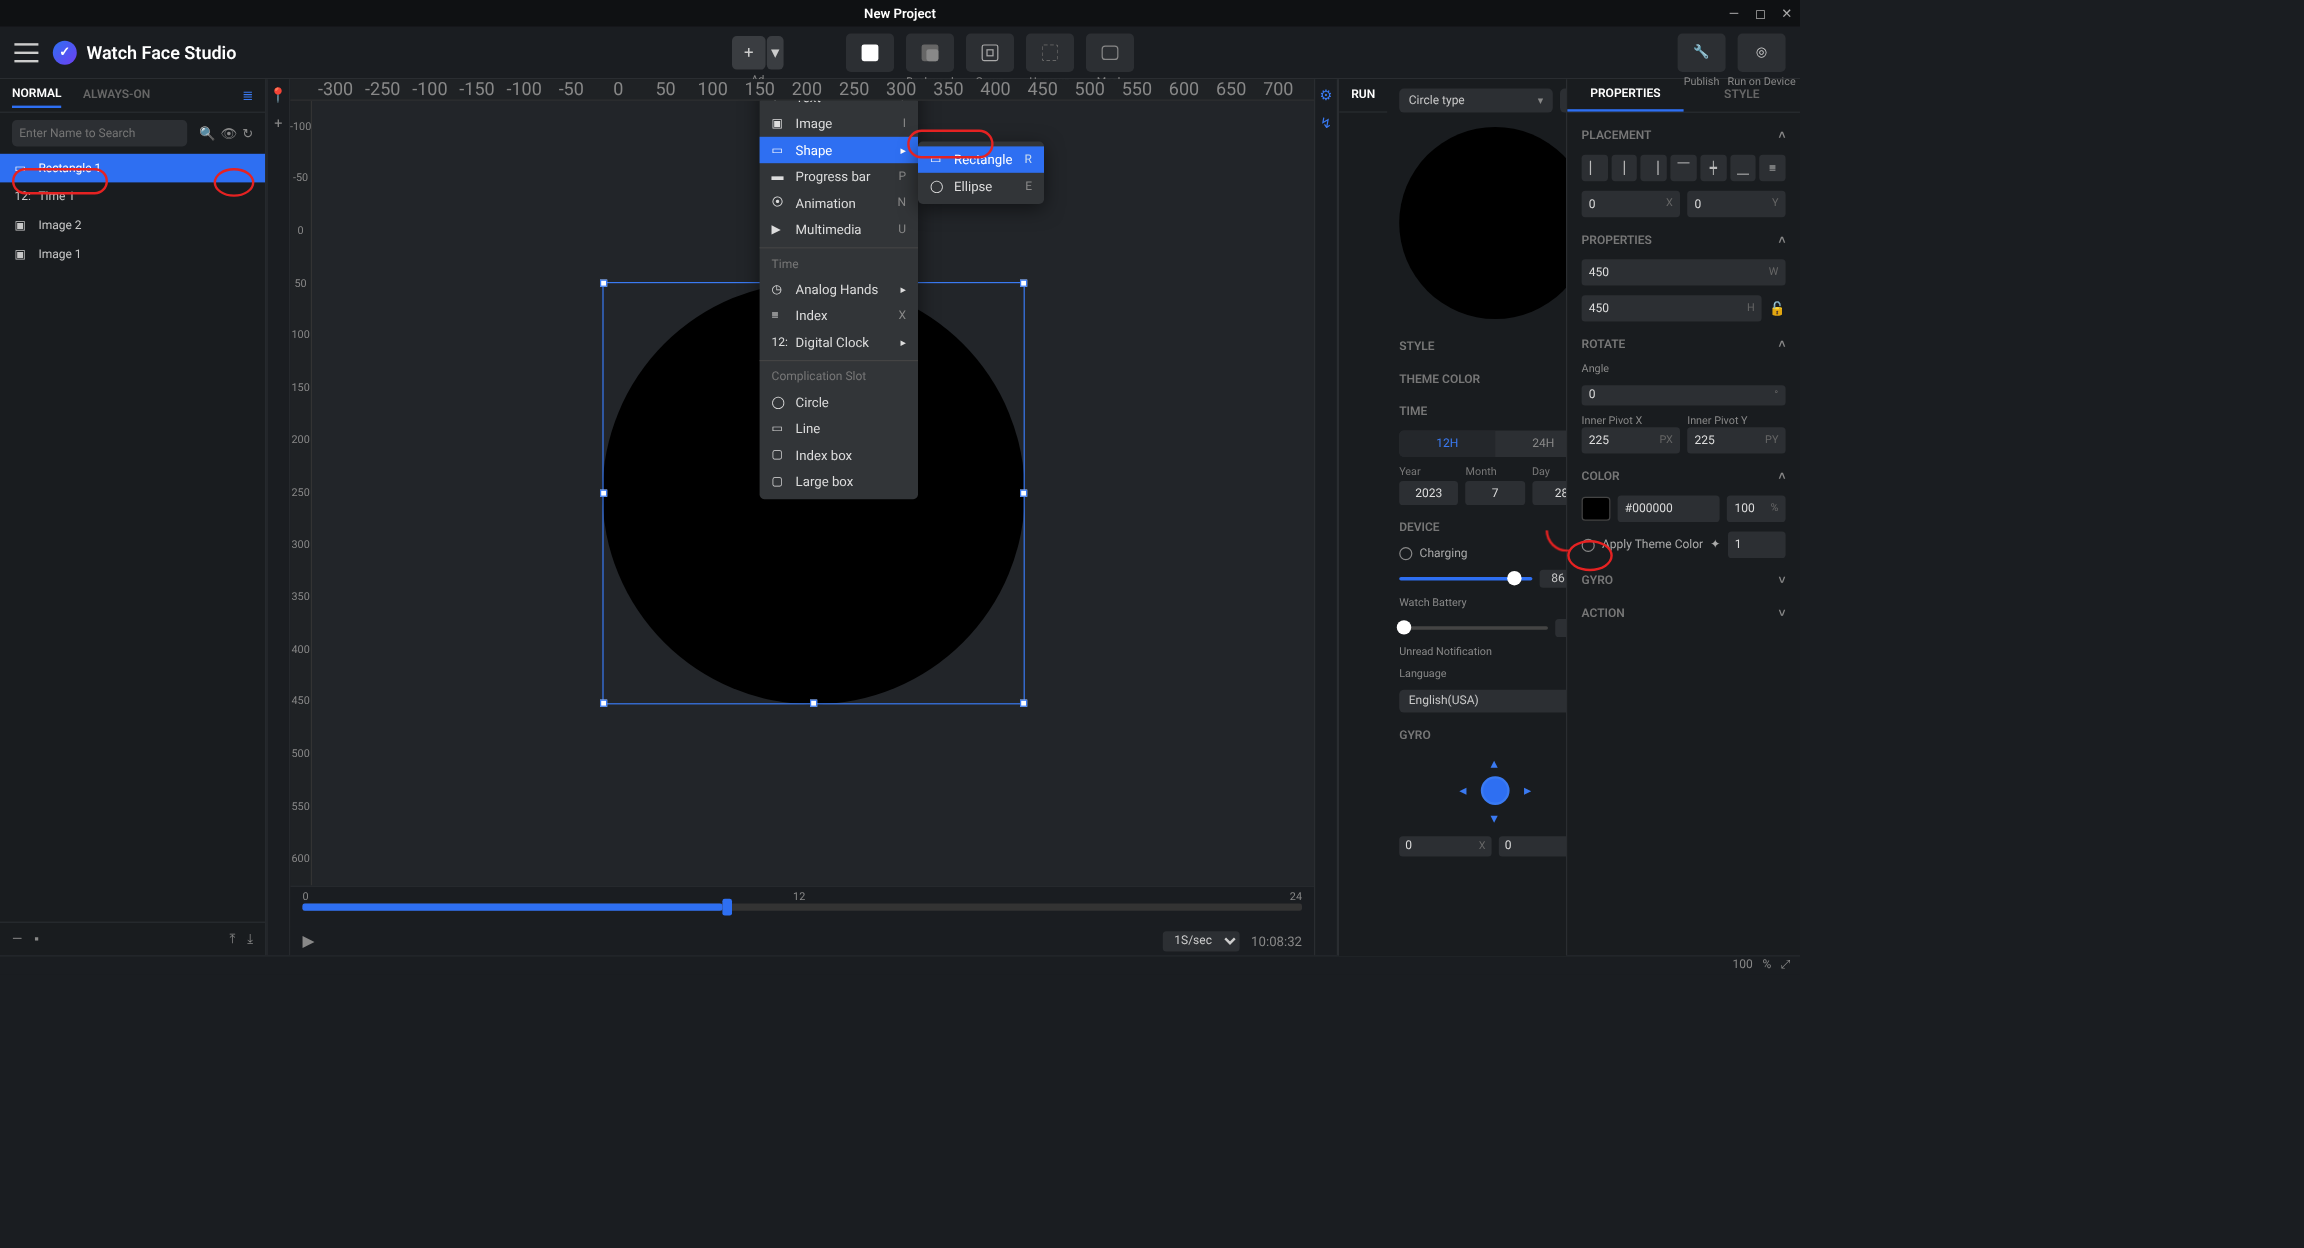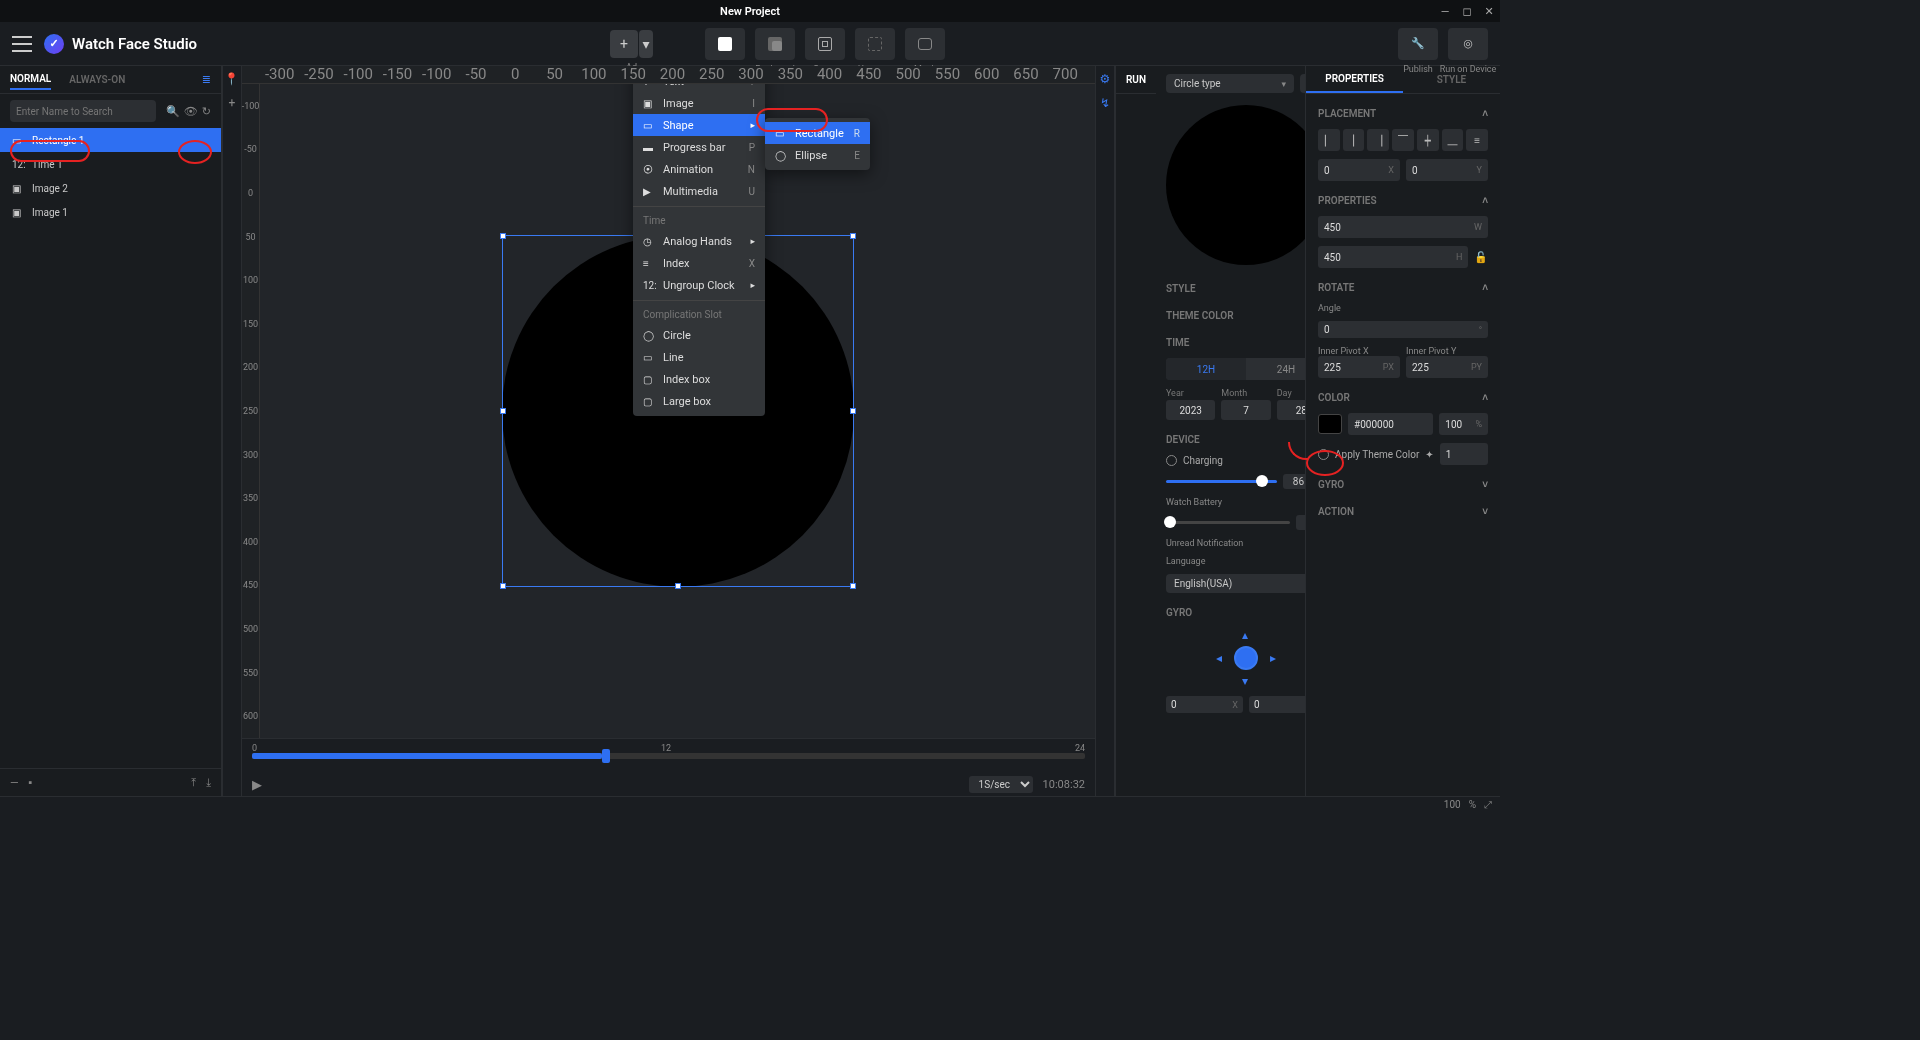--- a/index.html
+++ b/index.html
@@ -338,21 +338,21 @@
               <span>Analog Hands</span>
               <span class="arrow">▸</span>
             </div>
           <div class="ctx-item">
               <span class="ctx-icon">≡</span>
               <span>Index</span>
               <span class="shortcut">X</span>
             </div>
           <div class="ctx-item">
               <span class="ctx-icon">12:</span>
-              <span>Ungroup Clock</span>
+              <span>Digital Clock</span>
               <span class="arrow">▸</span>
             </div>
           <div class="ctx-divider"></div>
           <div class="ctx-header">Complication Slot</div>
           <div class="ctx-item">
               <span class="ctx-icon">◯</span>
               <span>Circle</span>
             </div>
           <div class="ctx-item">
               <span class="ctx-icon">▭</span>

